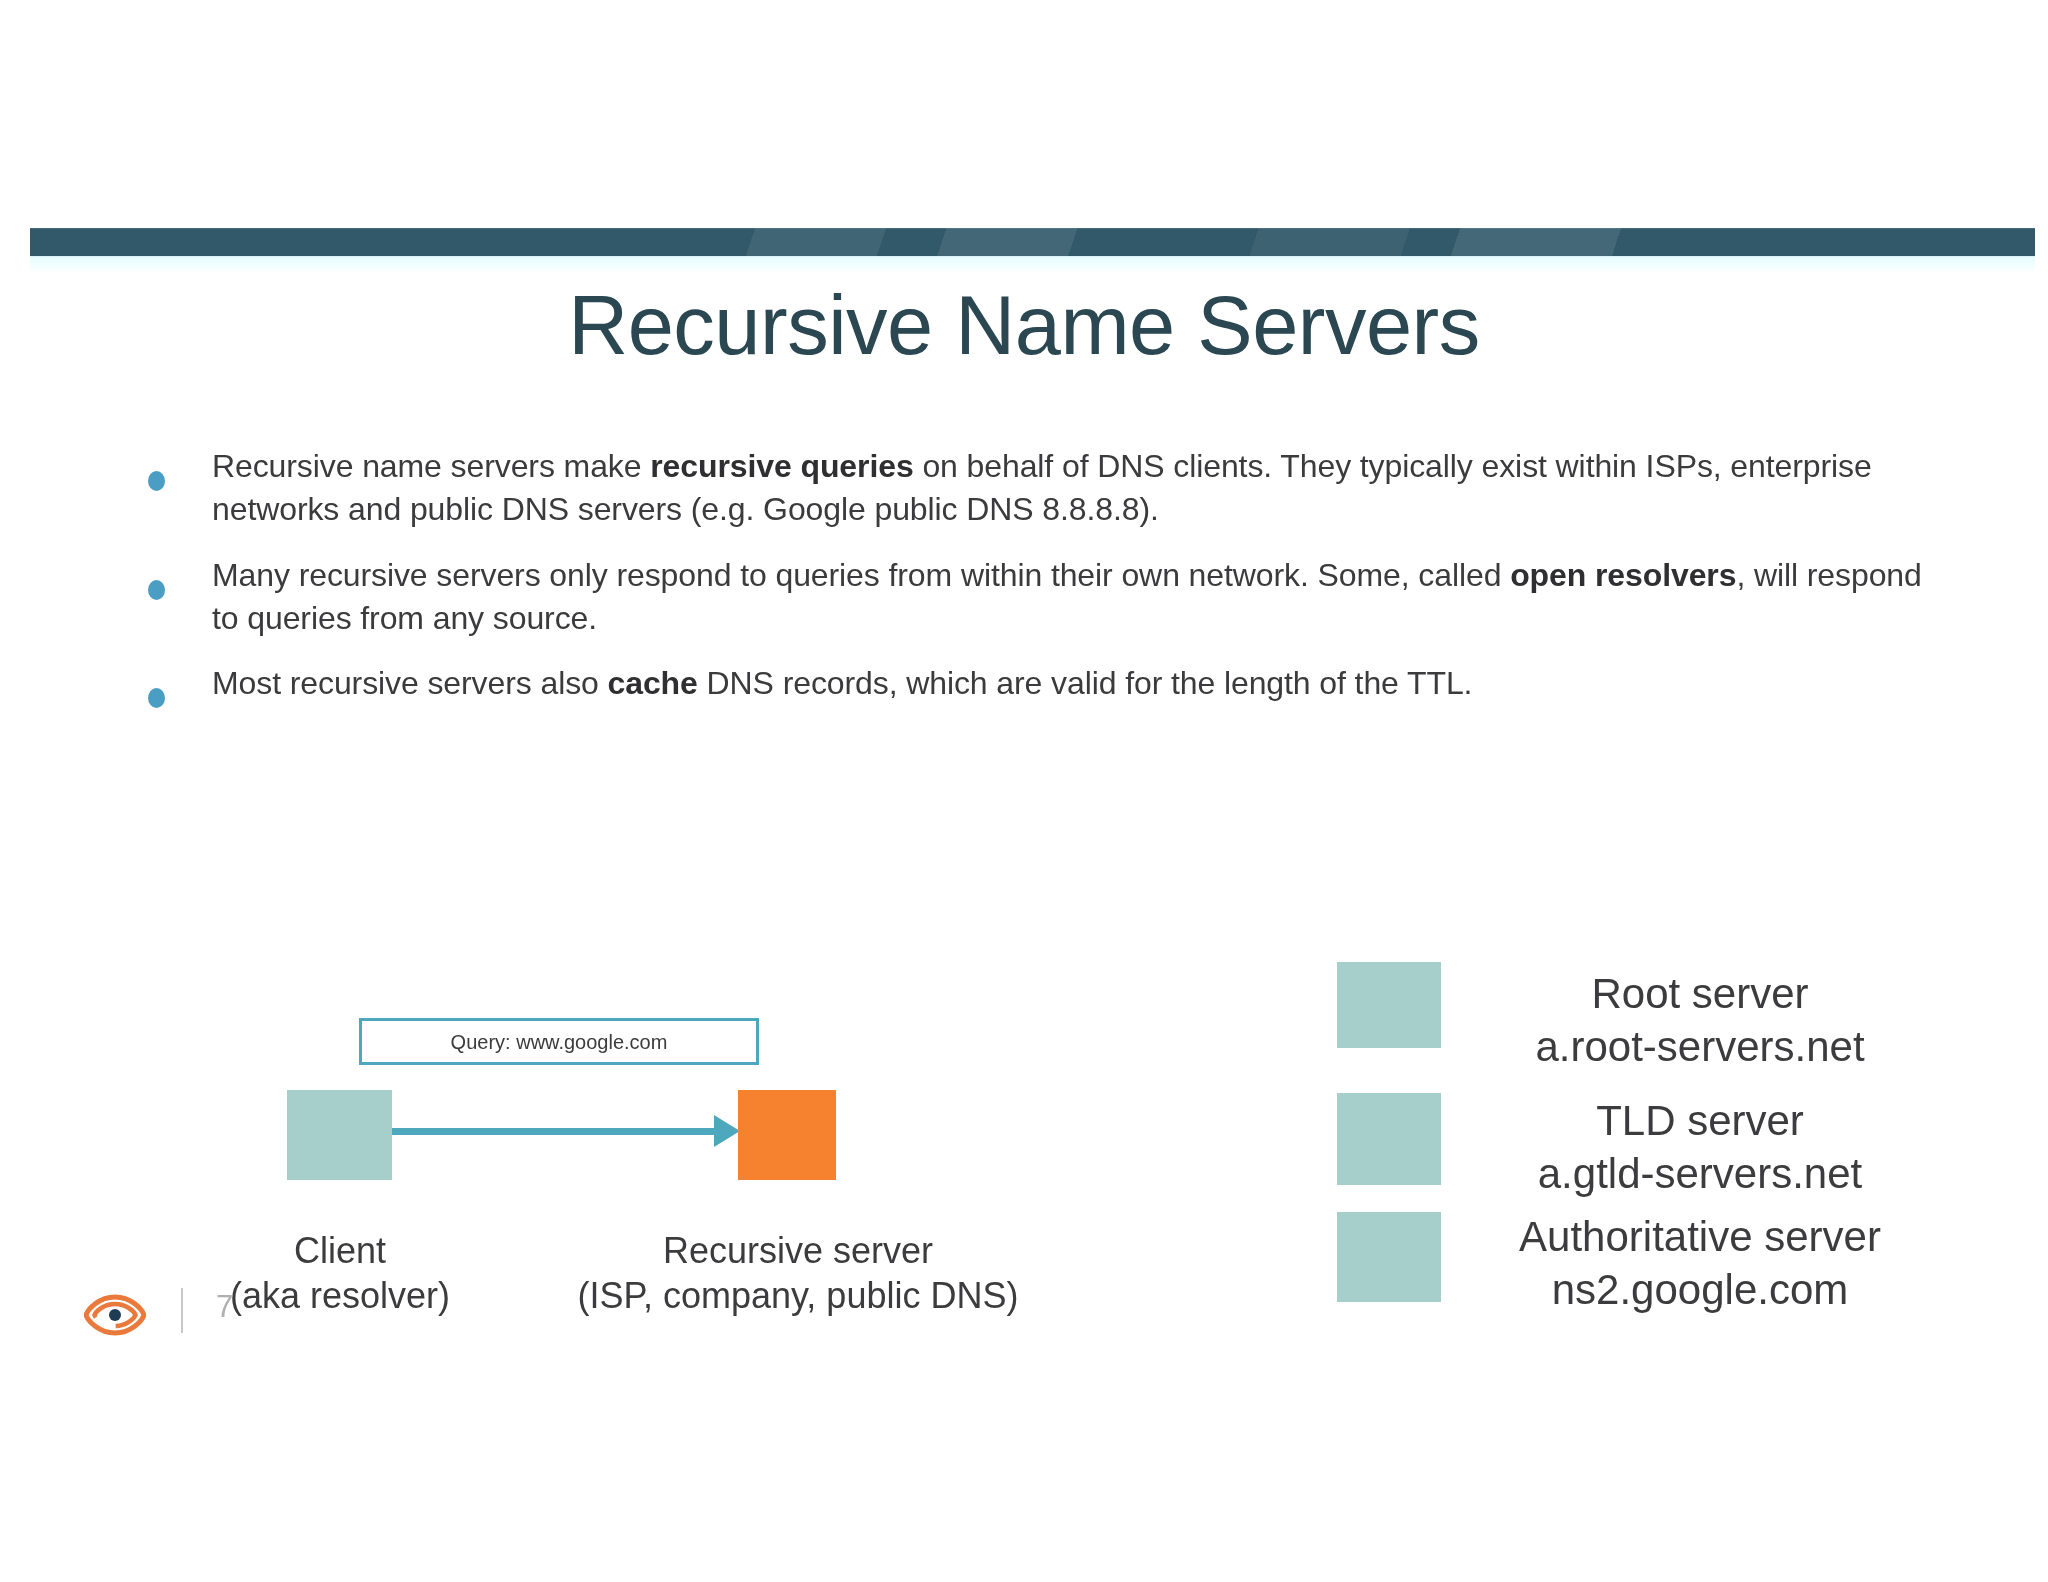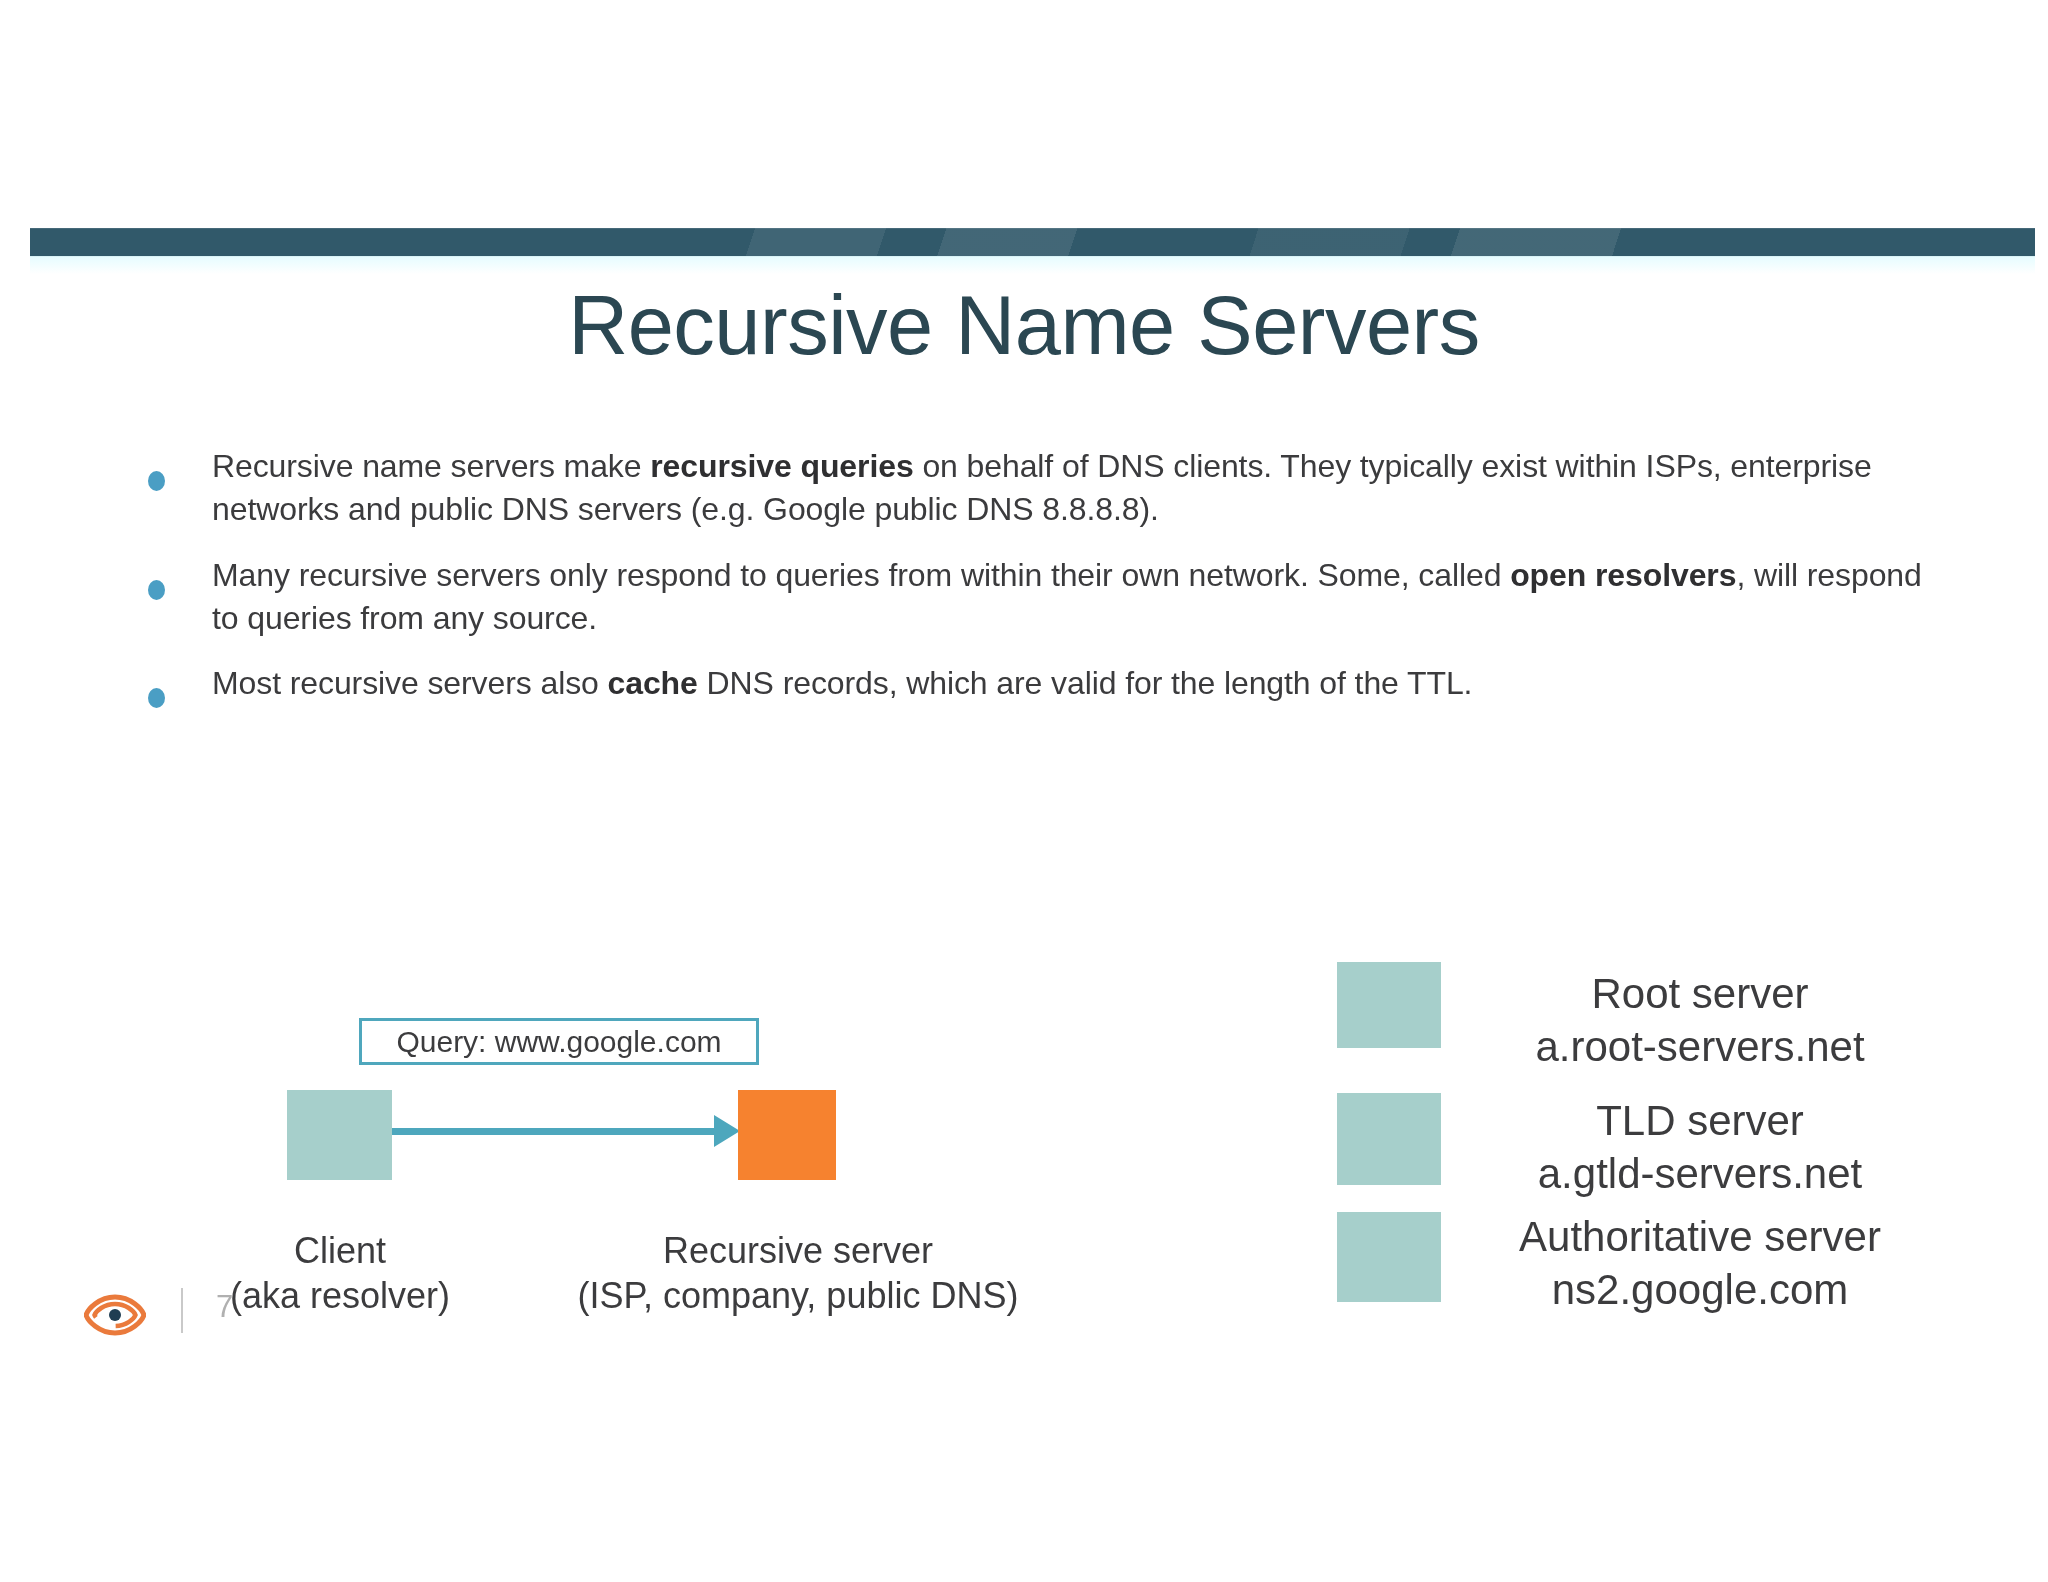--- a/index.html
+++ b/index.html
@@ -112,21 +112,21 @@
     width: 400px;
     height: 47px;
     border: 3px solid #4fa7bd;
     background: #ffffff;
     display: flex;
     align-items: center;
     justify-content: center;
     box-sizing: border-box;
   }
   .query-box span {
-    font-size: 30px;
+    font-size: 20px;
     color: #3c3c3e;
     line-height: 1;
   }
 
   .node-box { position: absolute; }
   .client-box {
     left: 287px; top: 1090px;
     width: 105px; height: 90px;
     background: #a6cfcb;
   }

